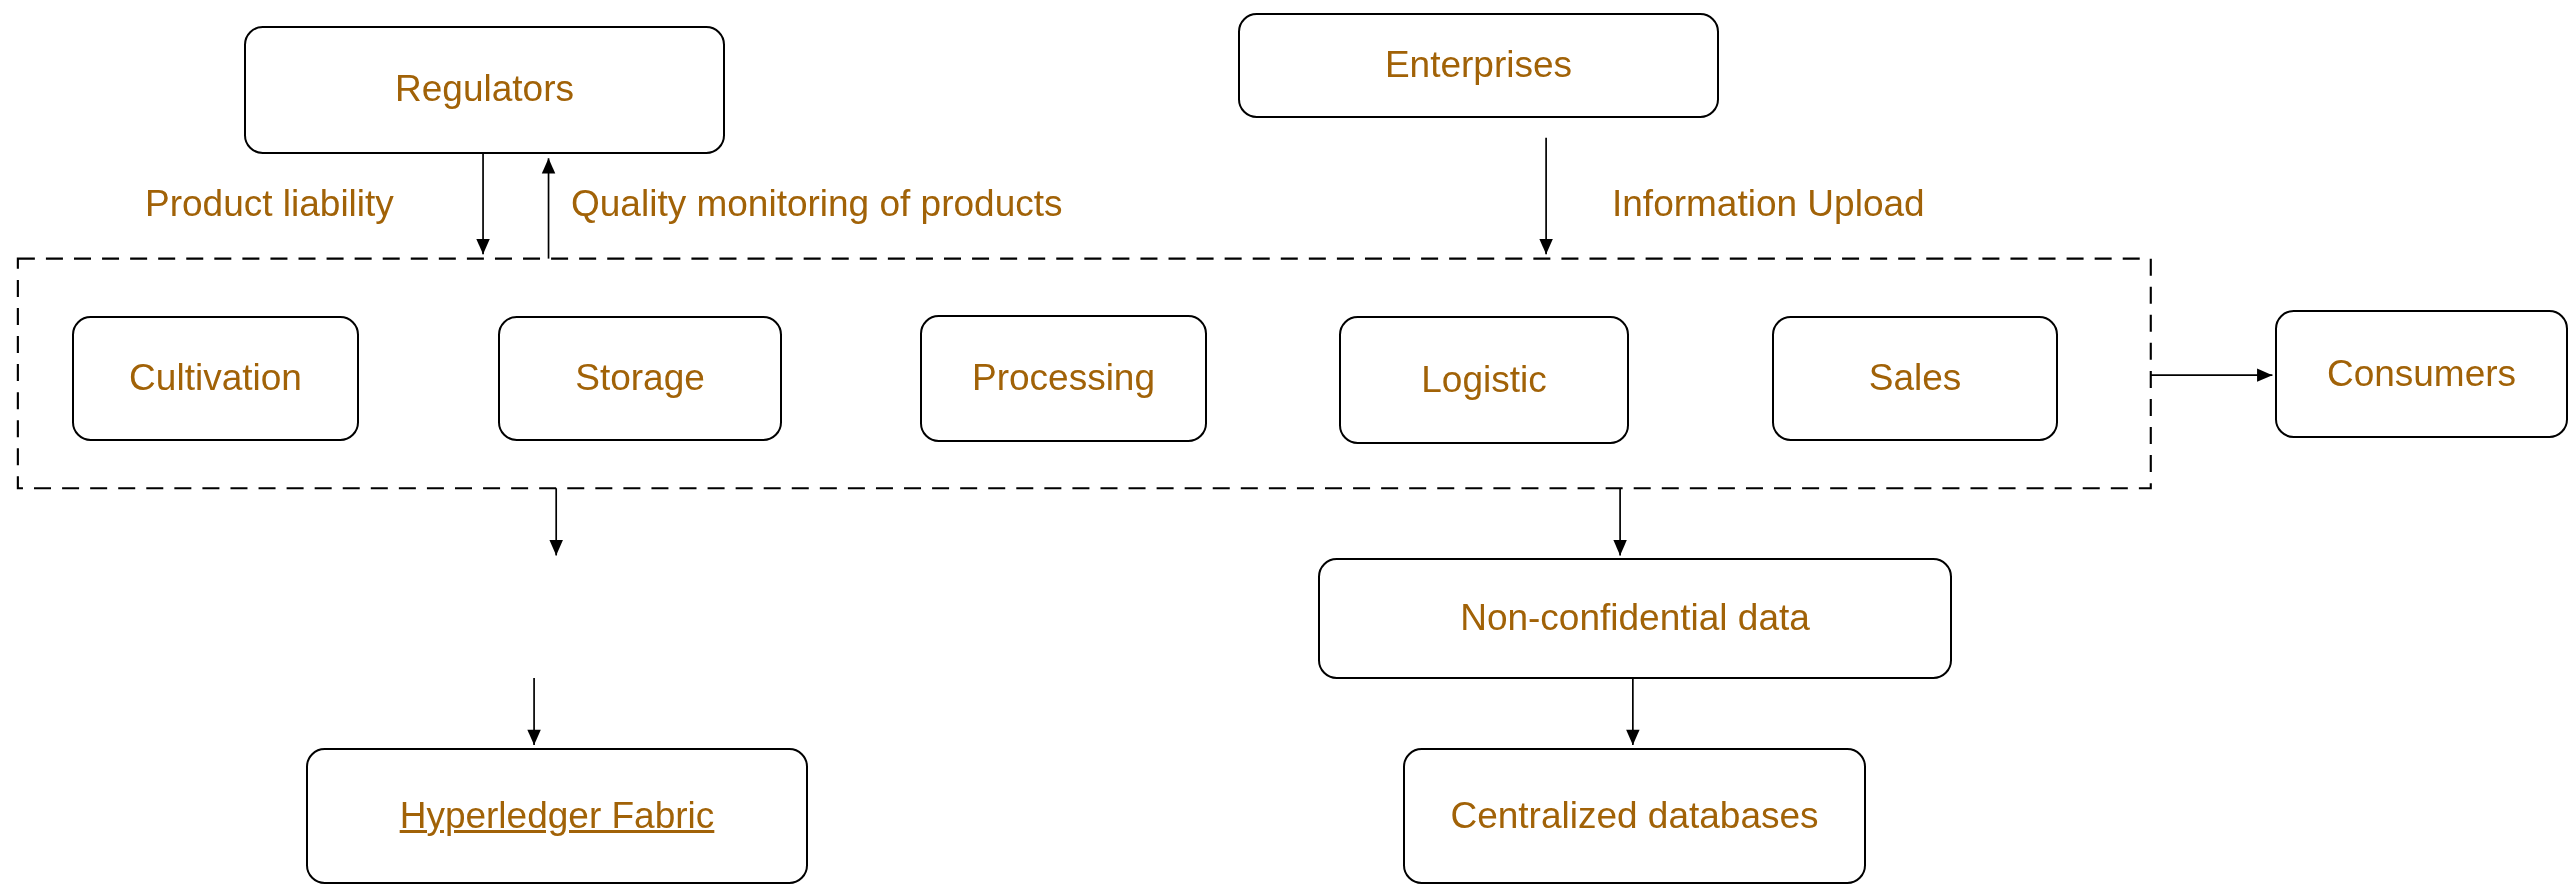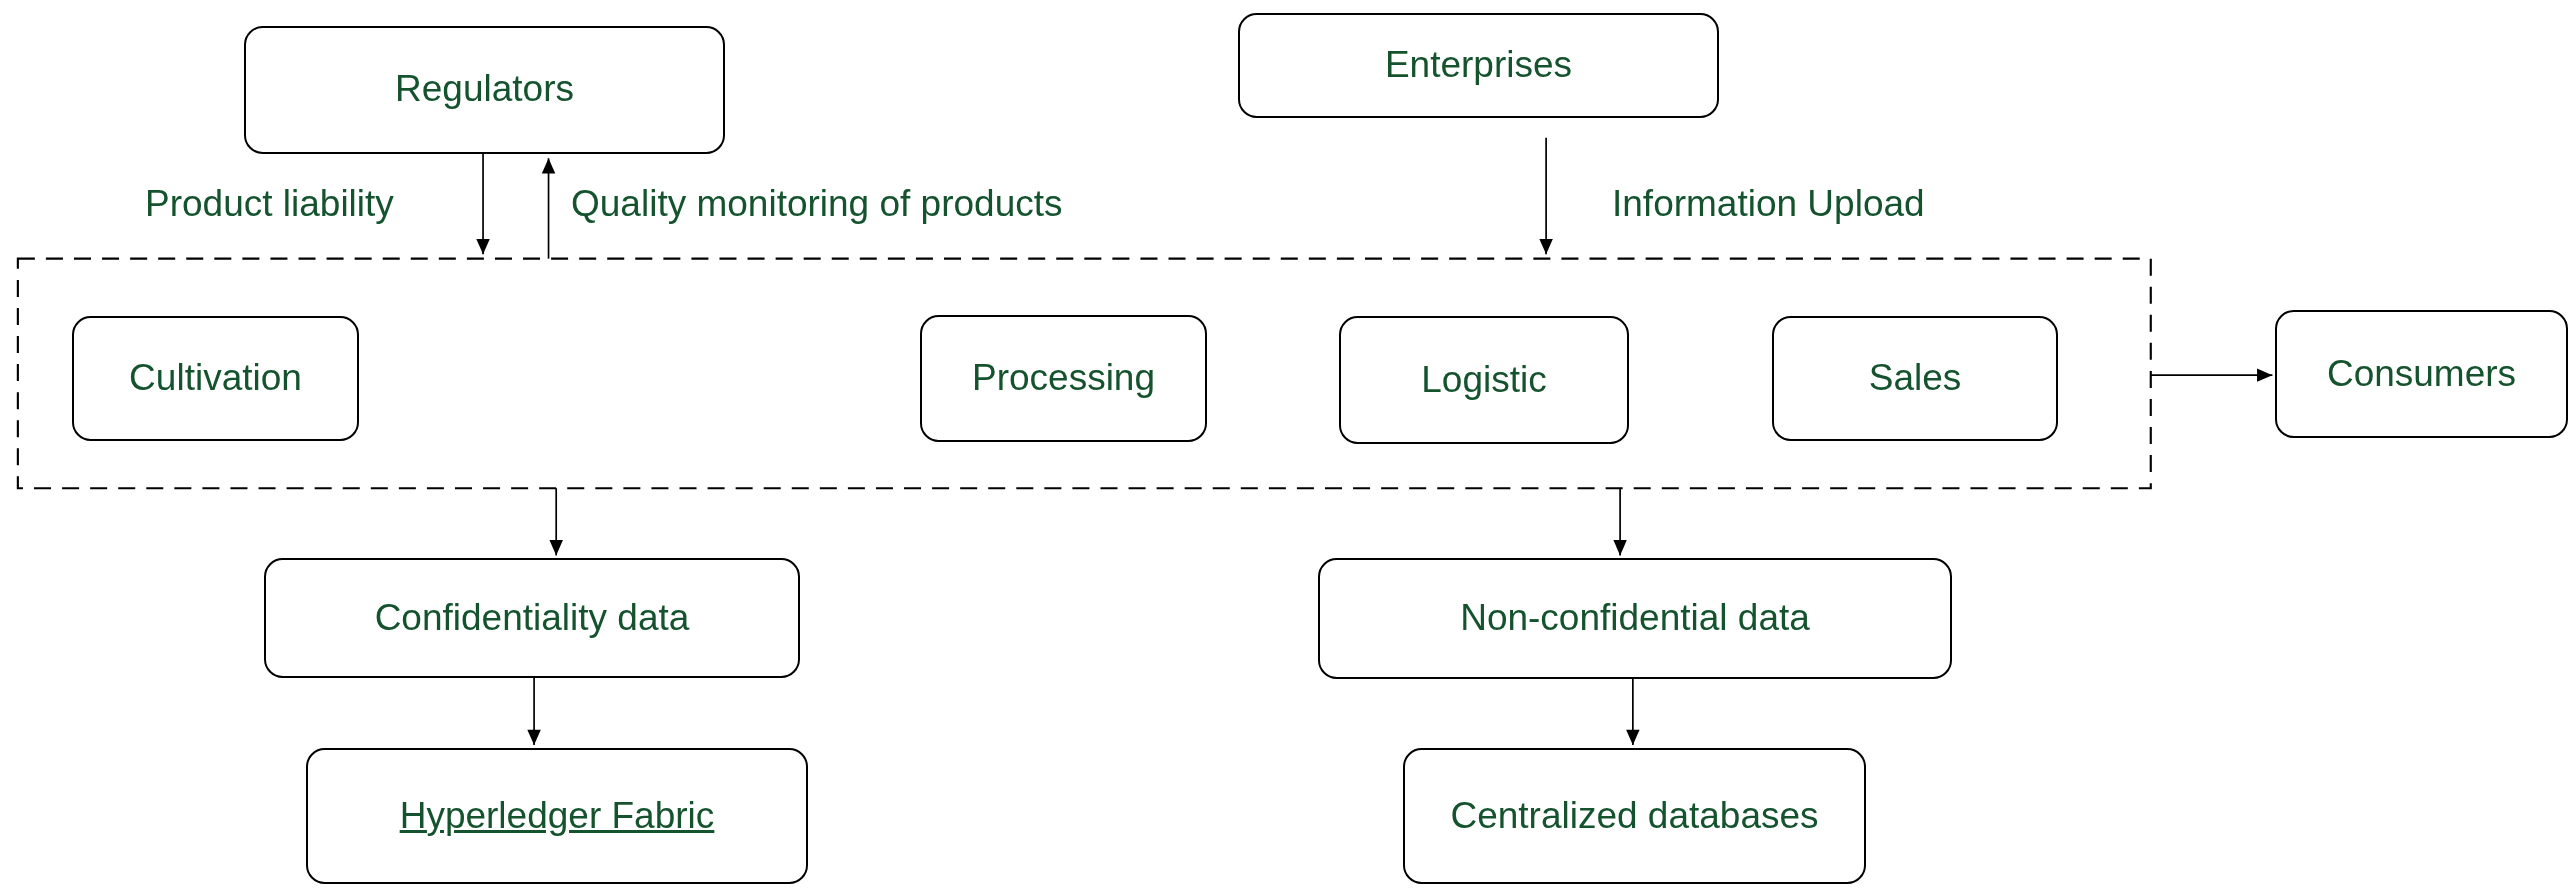--- a/index.html
+++ b/index.html
@@ -6,21 +6,21 @@
     margin: 0;
     padding: 0;
     background: #ffffff;
   }
   .canvas {
     position: relative;
     width: 2576px;
     height: 894px;
     background: #ffffff;
     font-family: "Liberation Sans", sans-serif;
-    color: #14532d;
+    color: #a16207;
     overflow: hidden;
   }
   svg.wires {
     position: absolute;
     left: 0;
     top: 0;
     width: 2576px;
     height: 894px;
   }
   .node {
@@ -80,30 +80,30 @@
   <div class="node" style="left:1238px; top:12.8px; width:481px; height:105px;">Enterprises</div>
 
   <span class="edge-label" style="left:145px; top:184px;">Product liability</span>
 
   <span class="edge-label" style="left:571px; top:184px;">Quality monitoring of products</span>
 
   <span class="edge-label" style="left:1612px; top:184px;">Information Upload</span>
 
   <div class="node" style="left:72px; top:316px; width:287px; height:125px;">Cultivation</div>
 
+  <div class="node" style="left:498px; top:316px; width:284px; height:125px;">Storage</div>
 
   <div class="node" style="left:920px; top:315px; width:287px; height:127px;">Processing</div>
 
   <div class="node" style="left:1339px; top:316px; width:290px; height:128px;">Logistic</div>
 
   <div class="node" style="left:1772px; top:316px; width:286px; height:125px;">Sales</div>
 
   <div class="node" style="left:2275px; top:310px; width:293px; height:128px;text-align:right;">Consumers</div>
 
-  <div class="node" style="left:264px; top:558px; width:536px; height:120px;">Confidentiality data</div>
 
   <div class="node" style="left:306px; top:748px; width:502px; height:136px;text-decoration:underline;">Hyperledger Fabric</div>
 
   <div class="node" style="left:1318px; top:558px; width:634px; height:121px;">Non-confidential data</div>
 
   <div class="node" style="left:1403px; top:748px; width:463px; height:136px;">Centralized databases</div>
 
 </div>
 
 

